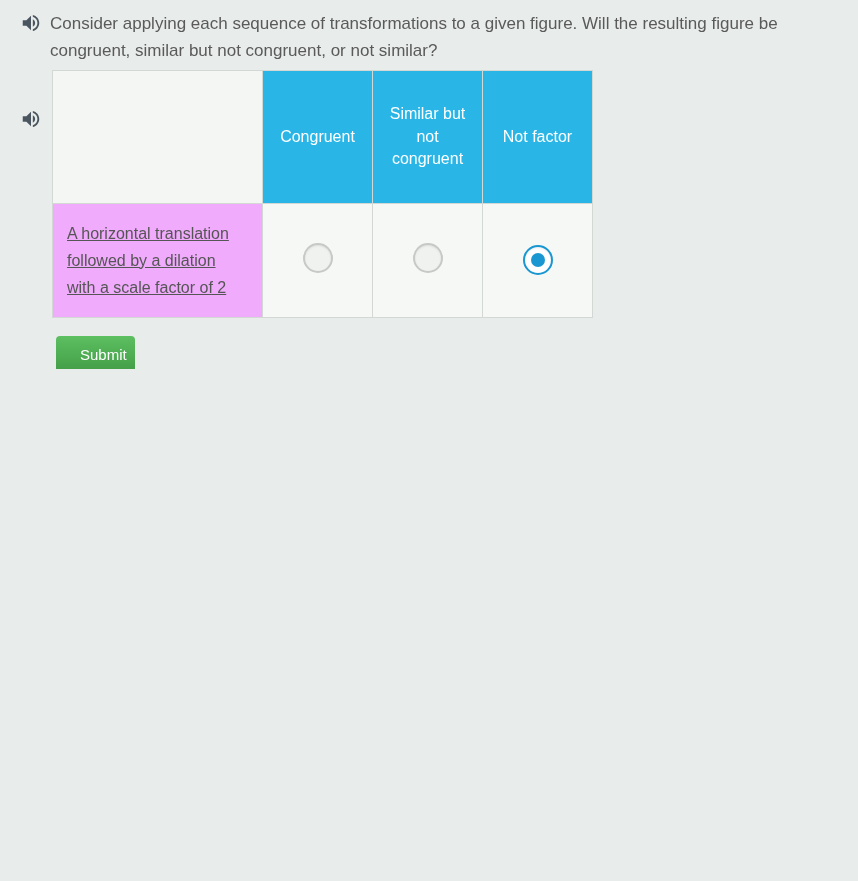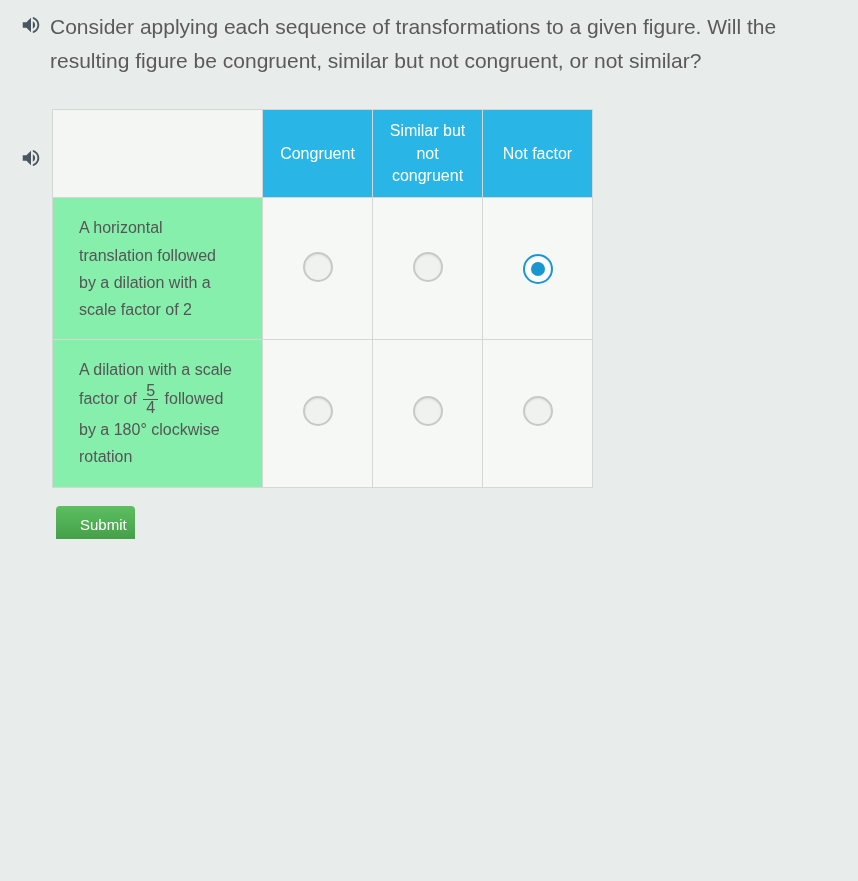--- a/index.html
+++ b/index.html
@@ -8,23 +8,23 @@
       background: #e8ecea;
       color: #444;
       width: 858px;
       min-height: 881px;
       padding: 10px 20px 0 20px;
     }
     .question-prompt {
       display: flex;
       align-items: flex-start;
       gap: 8px;
-      margin-bottom: 32px;
+      margin-bottom: 6px;
       line-height: 1.6;
-      font-size: 21px;
+      font-size: 17px;
       color: #5a5a5a;
     }
     .audio-icon {
       flex: 0 0 auto;
       width: 22px;
       height: 22px;
       margin-top: 2px;
       color: #4a5560;
       cursor: pointer;
     }
@@ -51,35 +51,36 @@
     th, td {
       border: 1px solid #d4d8d4;
       text-align: center;
       vertical-align: middle;
     }
     thead th {
       background: #29b6e6;
       color: #fff;
       font-weight: 400;
       font-size: 16px;
-      padding: 10px 8px;
+      padding: 32px 8px;
       line-height: 1.4;
     }
     thead th.row-label-head {
       background: #f4f6f4;
       width: 210px;
     }
     thead th.col-head { width: 110px; }
     tbody td.row-label {
       text-align: left;
-      padding: 16px 26px;
+      padding: 16px 14px;
       font-size: 16px;
       color: #555;
       line-height: 1.7;
-      background: #86efac;
+      background: #f0abfc;
+      text-decoration: underline;
     }
     tbody td.radio-cell {
       background: #f6f8f6;
       padding: 0;
       height: 100%;
     }
     .radio {
       display: inline-flex;
       align-items: center;
       justify-content: center;
@@ -156,25 +157,19 @@
     </thead>
     <tbody id="tbody">
         <tr>
           <td class="row-label">A horizontal translation followed by a dilation with a scale factor of 2</td>
           <td class="radio-cell"><span class="radio"></span></td>
           <td class="radio-cell"><span class="radio"></span></td>
           <td class="radio-cell"><span class="radio selected">
               <span class="dot"></span>
             </span></td>
         </tr>
-        <tr>
-          <td class="row-label"><span>A dilation with a scale factor of </span><span class="frac"><span class="num">5</span><span class="den">4</span></span><span> followed by a 180° clockwise rotation</span></td>
-          <td class="radio-cell"><span class="radio"></span></td>
-          <td class="radio-cell"><span class="radio"></span></td>
-          <td class="radio-cell"><span class="radio"></span></td>
-        </tr>
       </tbody>
   </table>
 </div>
 
 <div class="submit-row">
   <button class="submit-btn">Submit</button>
 </div>
 
 </body></html>

